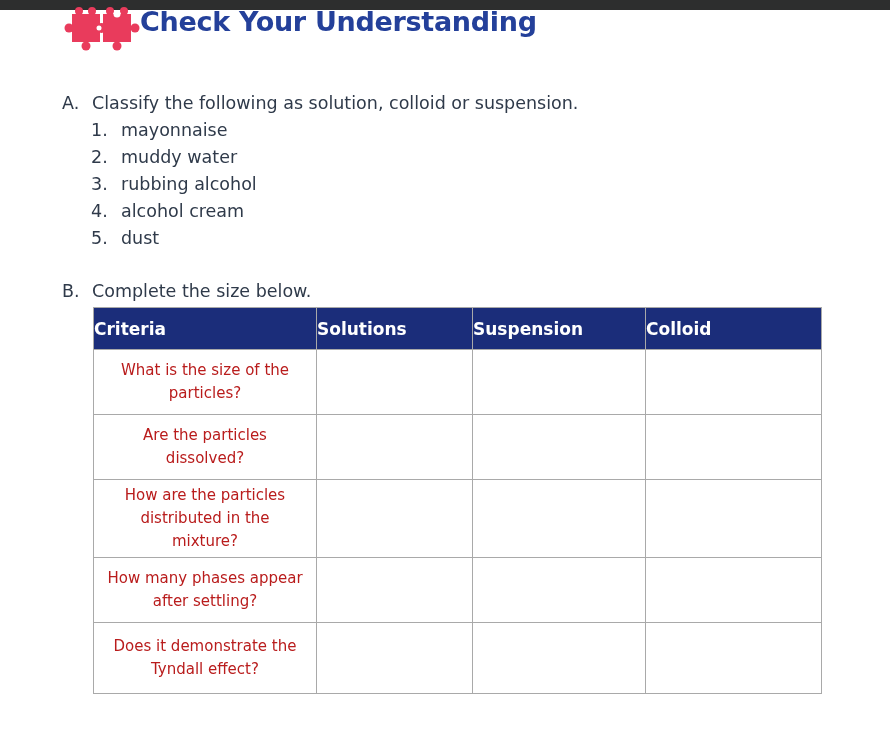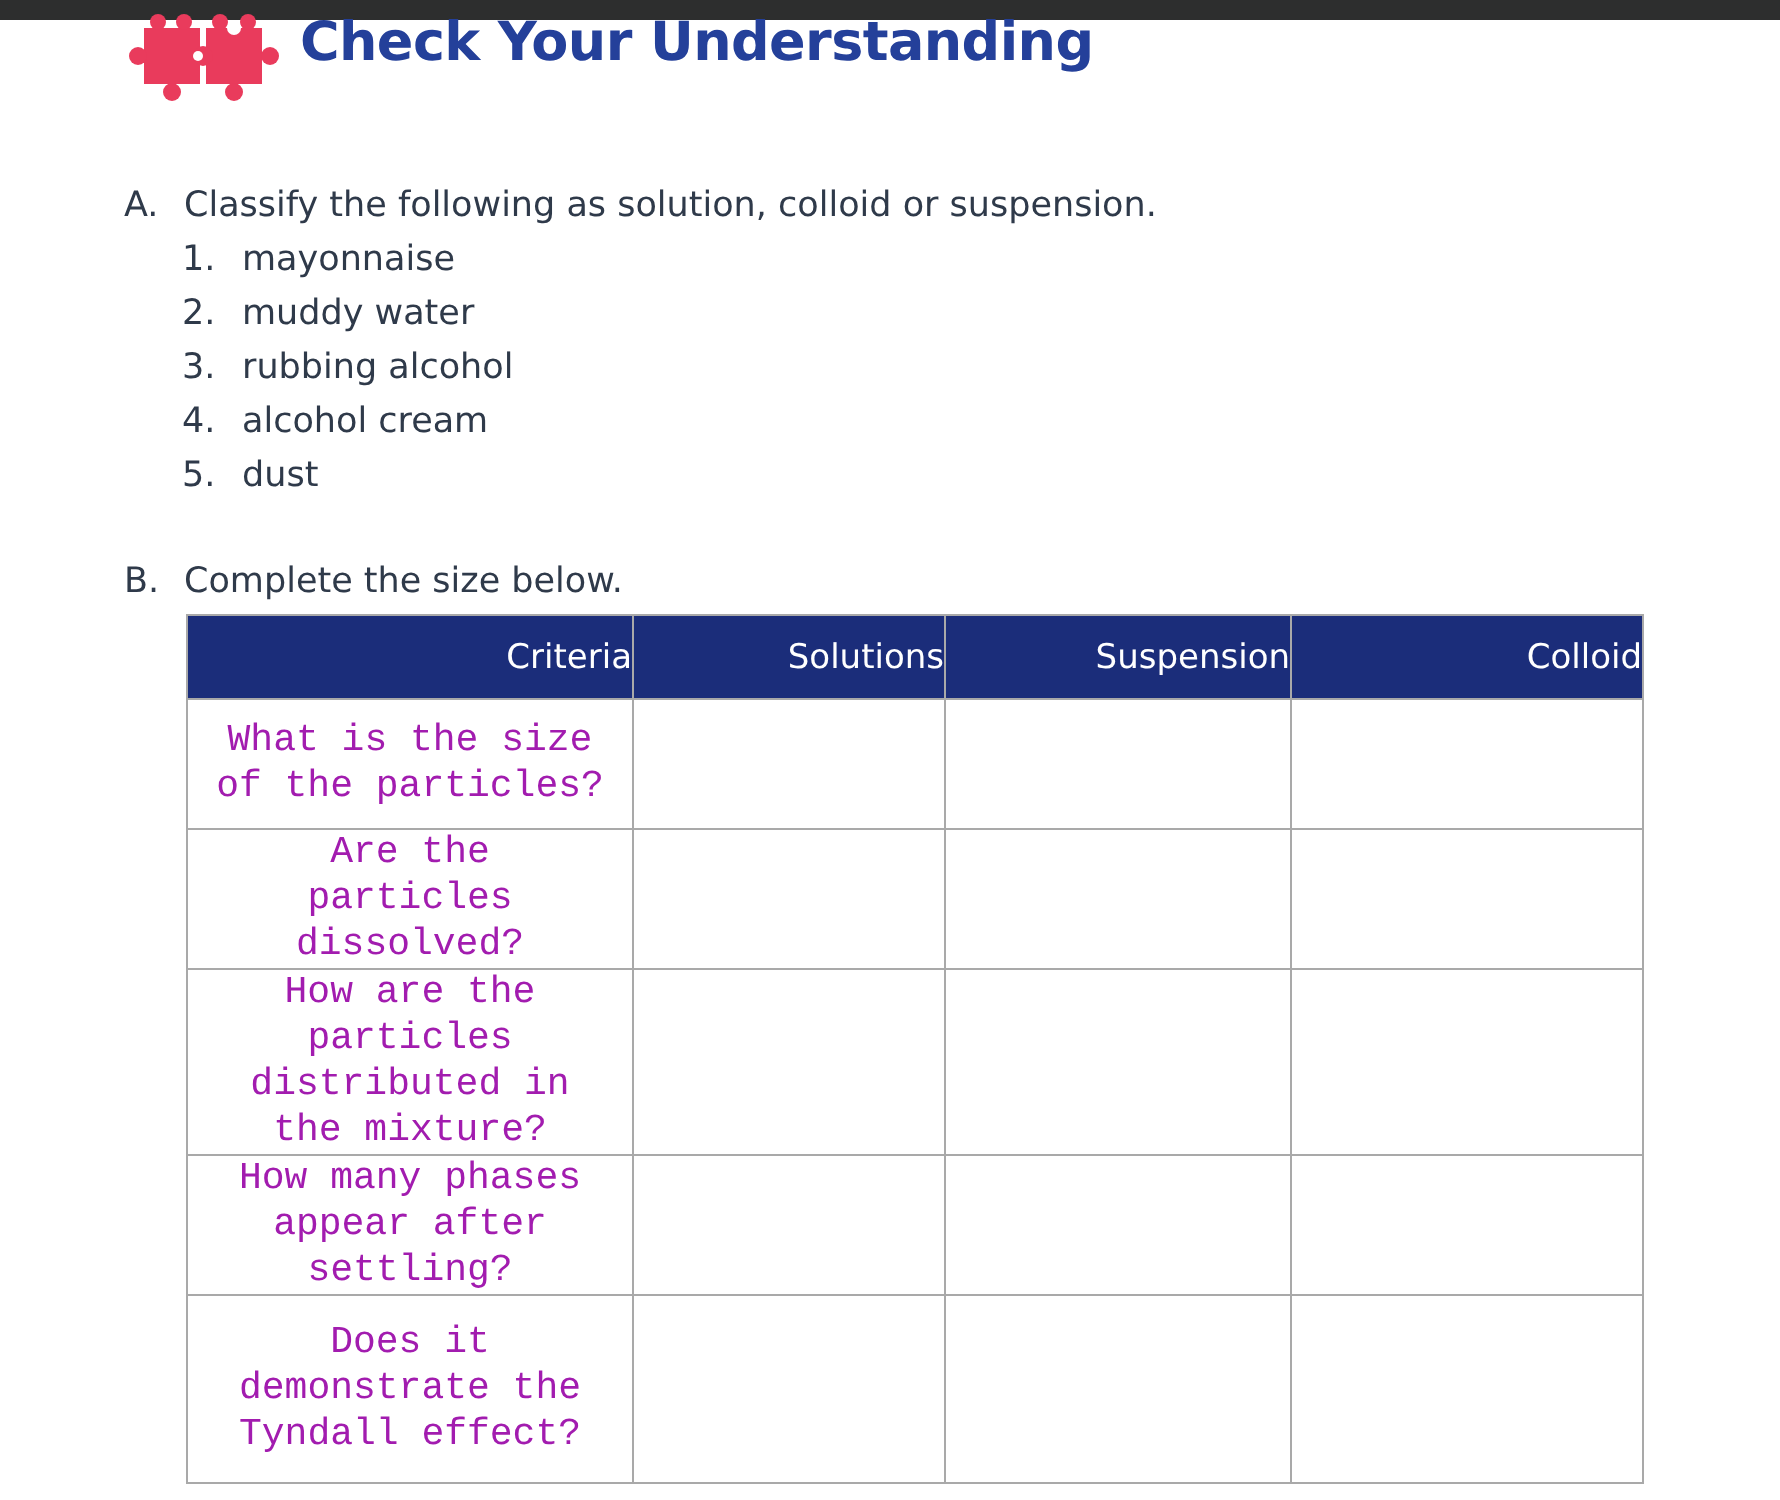--- a/index.html
+++ b/index.html
@@ -1,32 +1,32 @@
 <!DOCTYPE html>
 <html><head>
   <meta charset="utf-8">
   <style>
     * { box-sizing: border-box; margin: 0; padding: 0; }
     html, body { width: 890px; height: 750px; background: #ffffff; overflow: hidden; }
     body { position: relative; font-family: "DejaVu Sans", sans-serif; color: #2f3a4a; }
     .topbar { position: absolute; left: 0; top: 0; width: 890px; height: 10px; background: #2d2e2e; }
     .icon { position: absolute; left: 62px; top: 2px; width: 82px; height: 52px; }
-    .title { position: absolute; left: 150px; top: 6px; font-size: 27px; font-weight: bold; color: #24409a; letter-spacing: -0.3px; white-space: nowrap; }
+    .title { position: absolute; left: 140px; top: 6px; font-size: 27px; font-weight: bold; color: #24409a; letter-spacing: -0.3px; white-space: nowrap; }
     .secA { position: absolute; left: 62px; top: 90px; font-size: 17.5px; color: #2f3a4a; }
     .secA .q { display: flex; height: 26px; align-items: center; }
     .secA .letter { width: 30px; }
     .secA ol { list-style: none; margin-left: 29px; }
     .secA li { display: flex; height: 27px; align-items: center; }
     .secA li .num { width: 30px; }
     .secB { position: absolute; left: 62px; top: 278px; font-size: 17.5px; display: flex; height: 26px; align-items: center; }
     .secB .letter { width: 30px; }
     table { position: absolute; left: 93px; top: 307px; border-collapse: collapse; width: 728px; table-layout: fixed; }
     th, td { border: 1.5px solid #a9a9a9; }
-    th { background: #1b2d7a; color: #ffffff; font-size: 17px; font-weight: normal; height: 42px; text-align: right; }
-    td { font-size: 19px; line-height: 23px; color: #a21caf; text-align: center; vertical-align: middle; padding: 0 4px; font-family: Liberation Mono, monospace; }
+    th { background: #1b2d7a; color: #ffffff; font-size: 17px; font-weight: bold; height: 42px; text-align: left; }
+    td { font-size: 15px; line-height: 23px; color: #b91c1c; text-align: center; vertical-align: middle; padding: 0 4px; }
     col.c1 { width: 223px; } col.c2 { width: 156px; } col.c3 { width: 173px; } col.c4 { width: 176px; }
     td.blank { background: #ffffff; }
   </style>
 </head>
 <body>
 
 <div class="topbar"></div>
 
 <svg class="icon" viewBox="0 0 82 52">
   <g fill="#e93b5c">

